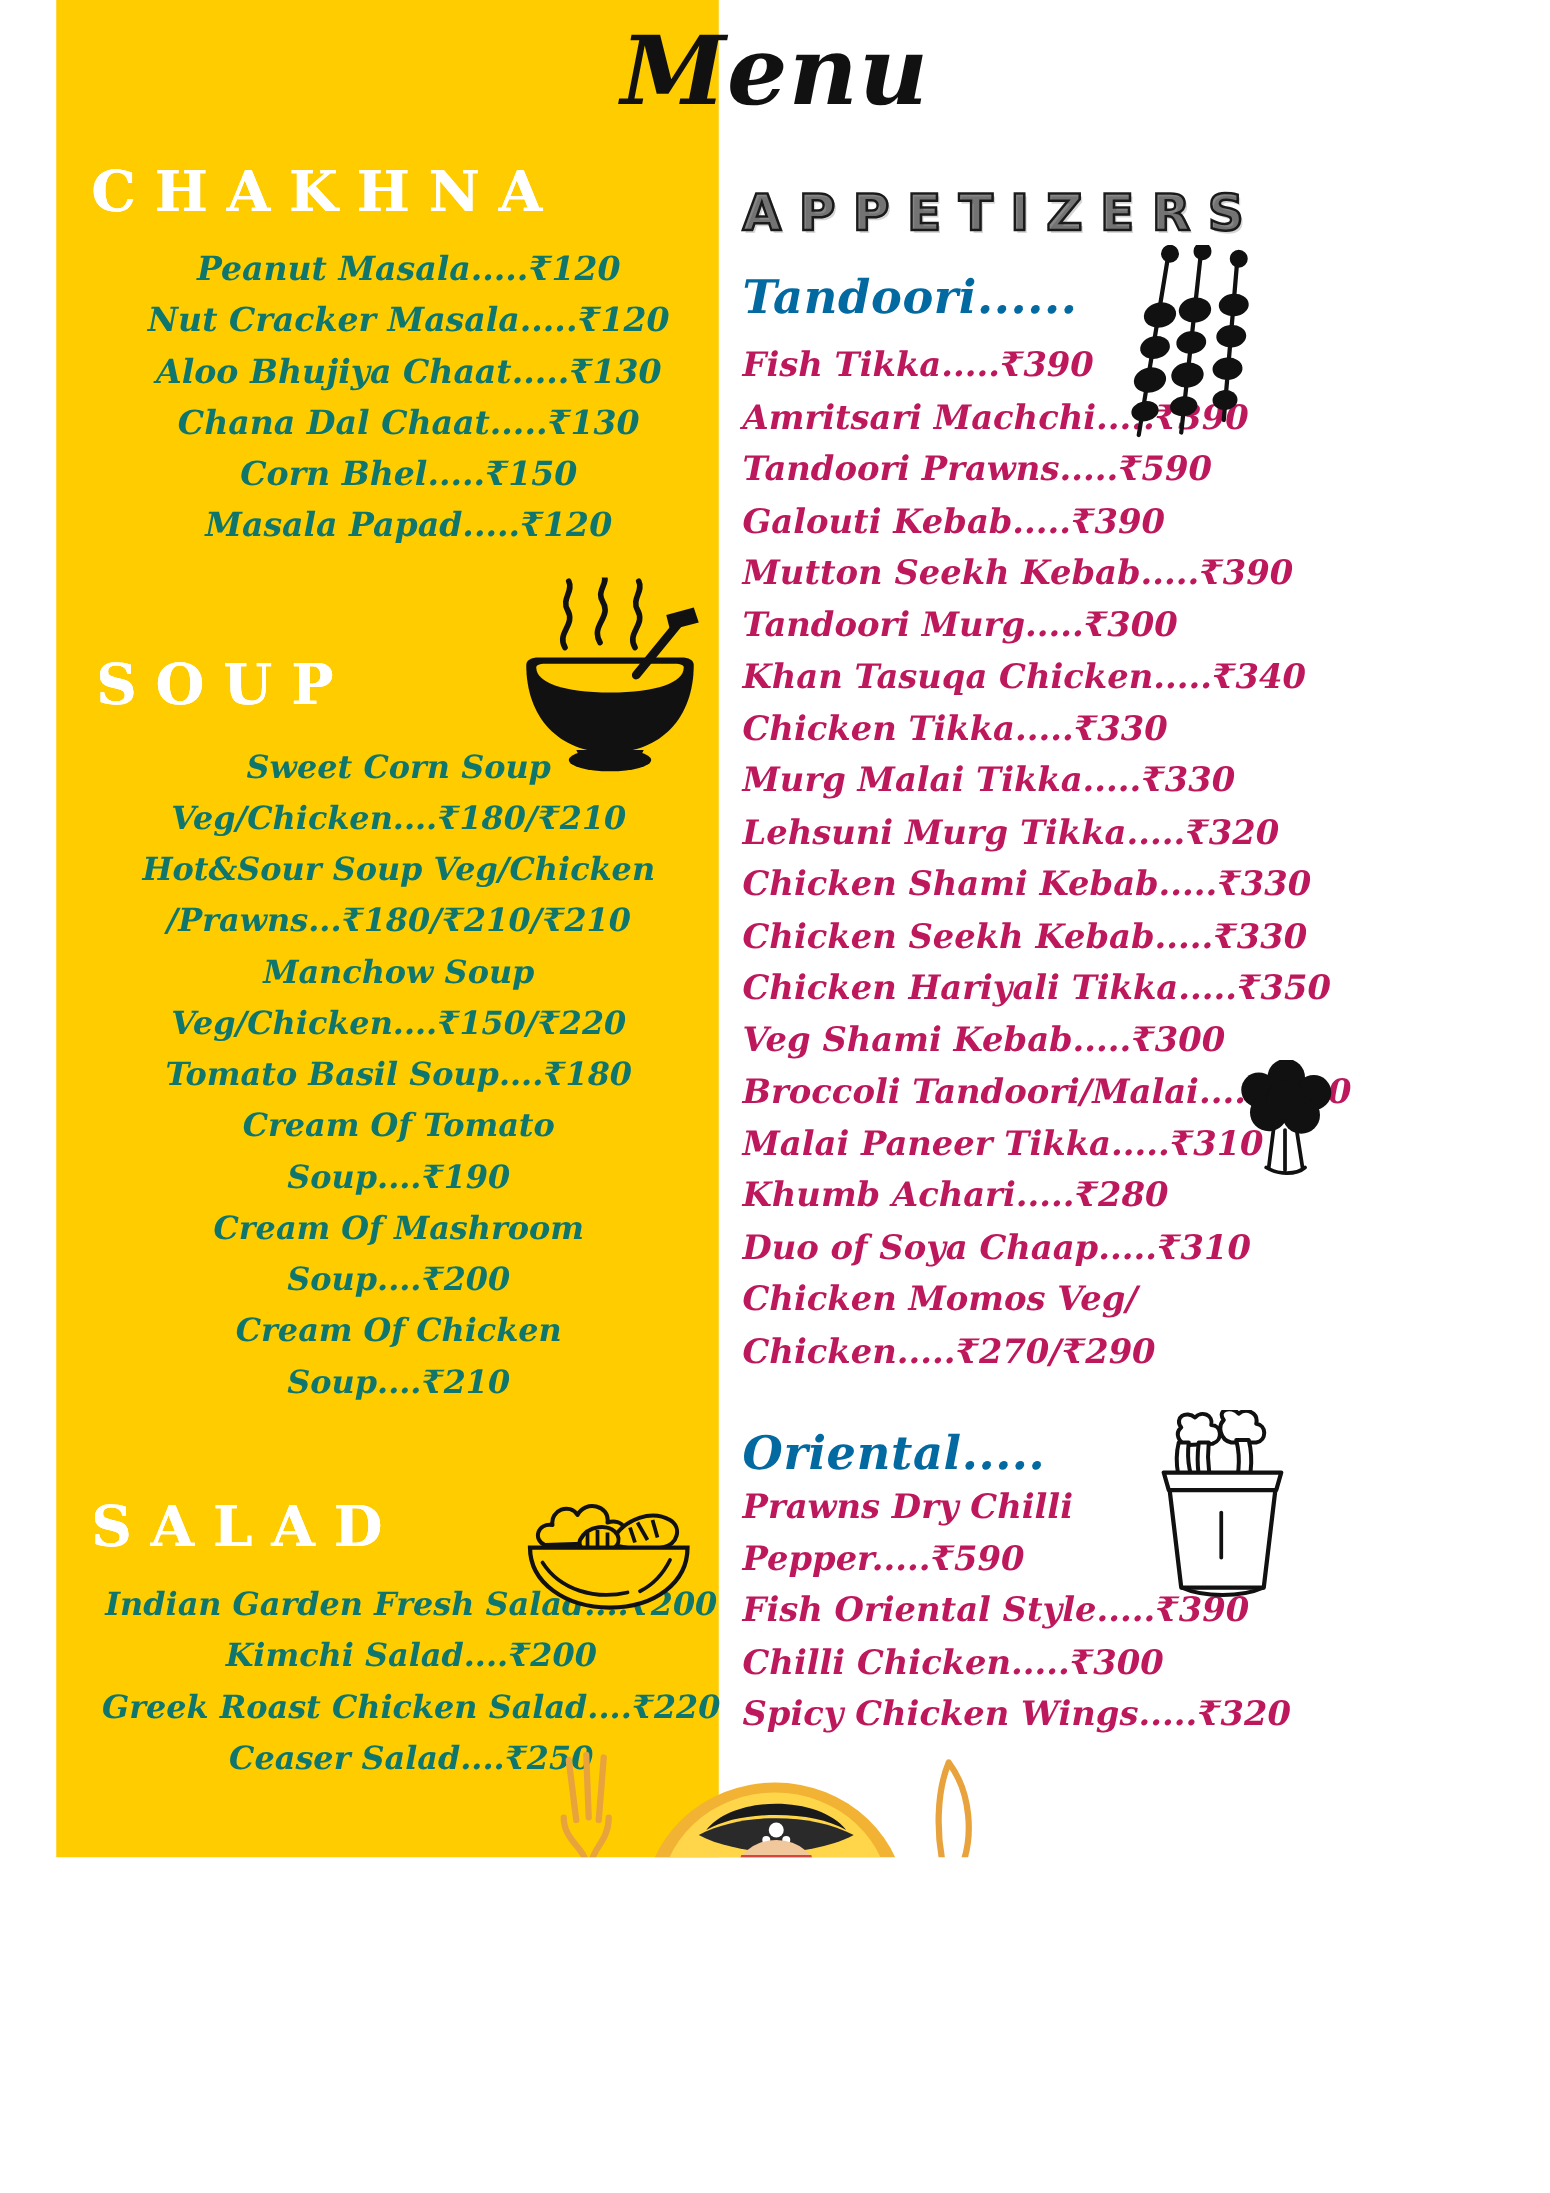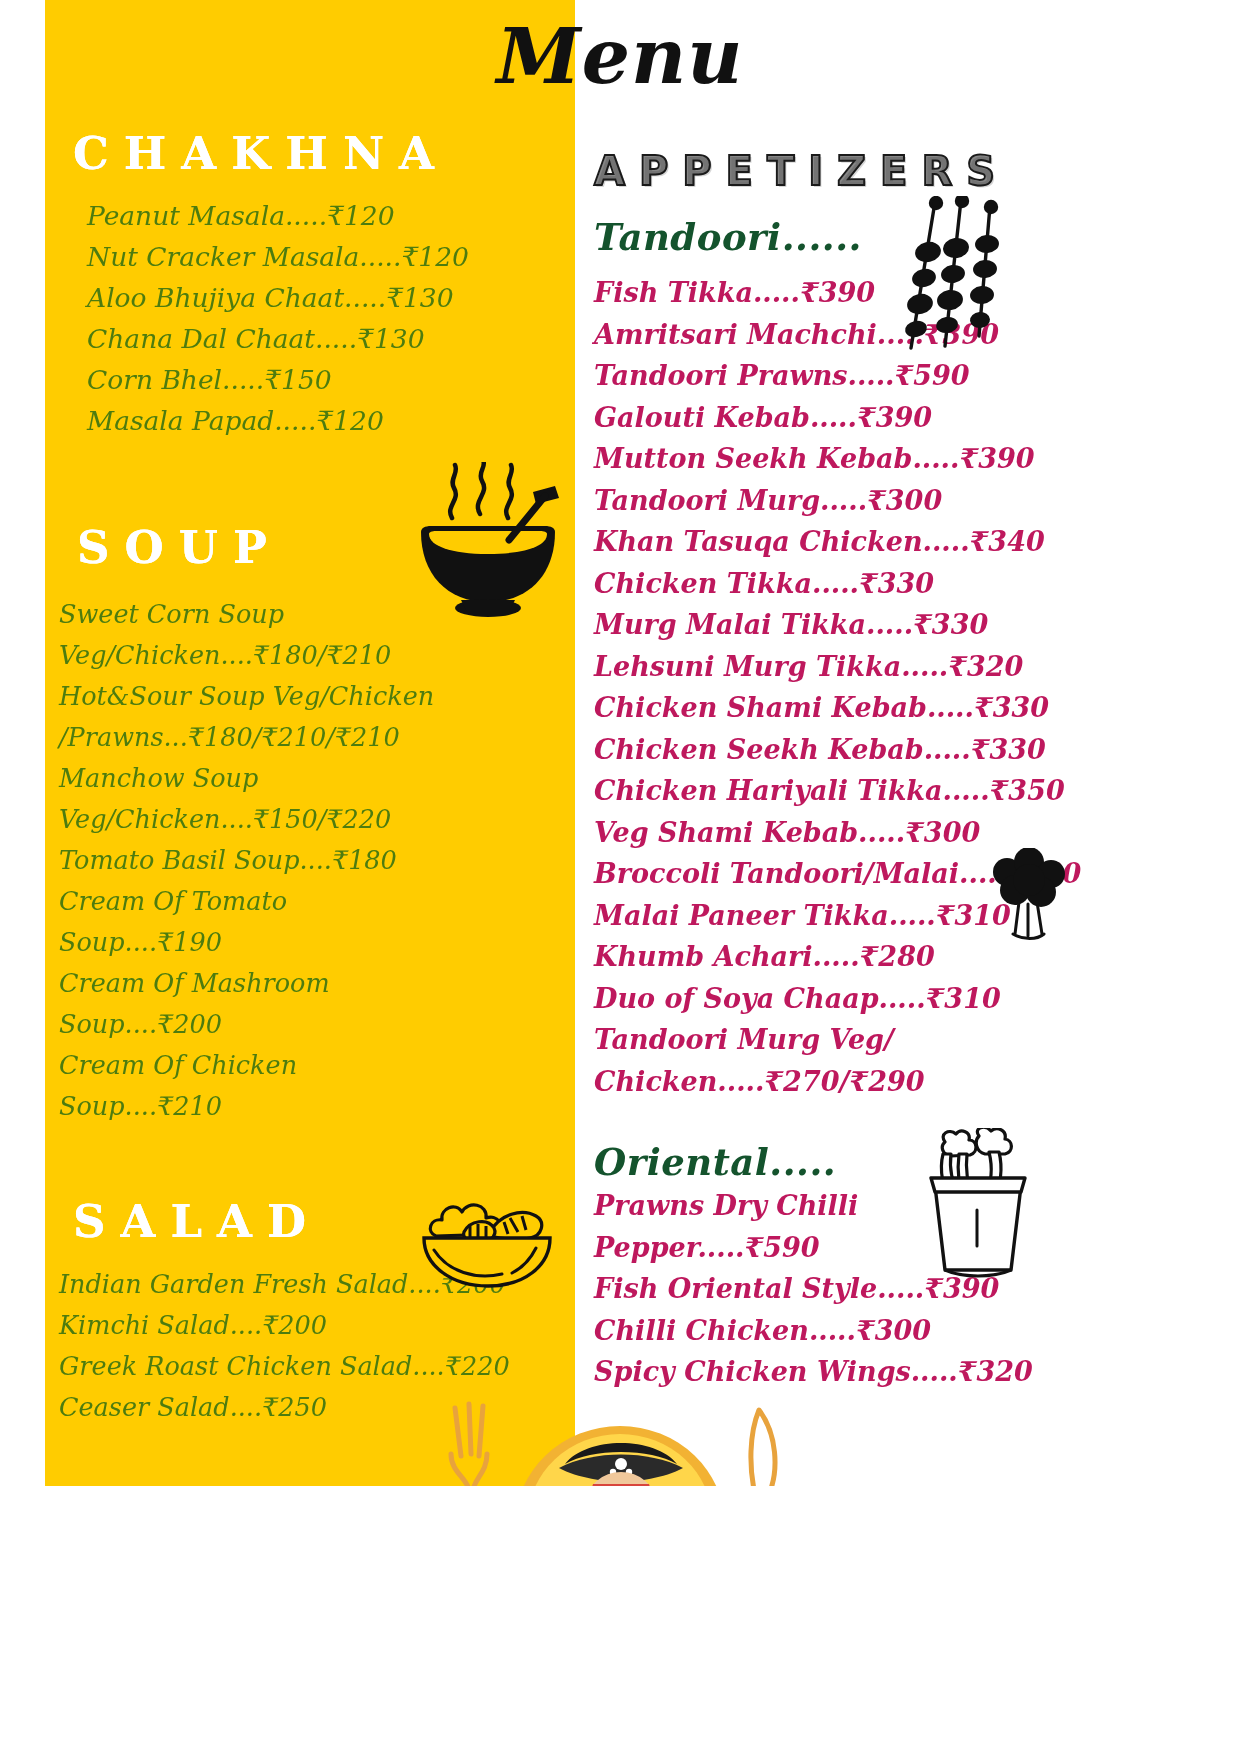--- a/index.html
+++ b/index.html
@@ -66,21 +66,21 @@
       1px 0 0 rgba(30,30,30,.35),
       0 1px 0 rgba(30,30,30,.28),
       2px 2px 0 rgba(30,30,30,.18);
   }
 
   .sub-head {
     font-family: "DejaVu Serif", serif;
     font-style: italic;
     font-weight: bold;
     font-size: 37px;
-    color: #14532d;
+    color: #0369a1;
     letter-spacing: .5px;
   }
 
   
   .left-col {
     position: absolute;
     left: 45px;
     top: 0;
     width: 530px;
     height: 1754px;
@@ -89,25 +89,26 @@
   #chakhna-head { position: absolute; left: 28px; top: 131px; }
   #chakhna-list { position: absolute; left: 42px; top: 195px; width: 480px; }
   #soup-head    { position: absolute; left: 32px; top: 525px; }
   #soup-list    { position: absolute; left: 14px; top: 594px; width: 520px; }
   #salad-head   { position: absolute; left: 28px; top: 1199px; }
   #salad-list   { position: absolute; left: 14px; top: 1264px; width: 540px; }
 
   .item {
     font-family: "DejaVu Serif", serif;
     font-style: italic;
-    font-weight: normal;
+    font-weight: bold;
     font-size: 26.5px;
     line-height: 41px;
-    color: #4d7c0f;
+    color: #0f766e;
     white-space: nowrap;
+    text-align: center;
   }
   .item.sm { font-size: 25.5px; }
 
   
   .right-col {
     position: absolute;
     left: 588px;
     top: 0;
     width: 640px;
     height: 1754px;
@@ -203,21 +204,21 @@
         <div class="ritem">Murg Malai Tikka.....₹330</div>
         <div class="ritem">Lehsuni Murg Tikka.....₹320</div>
         <div class="ritem">Chicken Shami Kebab.....₹330</div>
         <div class="ritem">Chicken Seekh Kebab.....₹330</div>
         <div class="ritem">Chicken Hariyali Tikka.....₹350</div>
         <div class="ritem">Veg Shami Kebab.....₹300</div>
         <div class="ritem">Broccoli Tandoori/Malai.....₹280</div>
         <div class="ritem">Malai Paneer Tikka.....₹310</div>
         <div class="ritem">Khumb Achari.....₹280</div>
         <div class="ritem">Duo of Soya Chaap.....₹310</div>
-        <div class="ritem">Tandoori Murg Veg/</div>
+        <div class="ritem">Chicken Momos Veg/</div>
         <div class="ritem">Chicken.....₹270/₹290</div>
       </div>
 
     <div id="oriental-sub" class="sub-head">Oriental.....</div>
     <div id="oriental-list">
         <div class="ritem">Prawns Dry Chilli</div>
         <div class="ritem">Pepper.....₹590</div>
         <div class="ritem">Fish Oriental Style.....₹390</div>
         <div class="ritem">Chilli Chicken.....₹300</div>
         <div class="ritem">Spicy Chicken Wings.....₹320</div>

